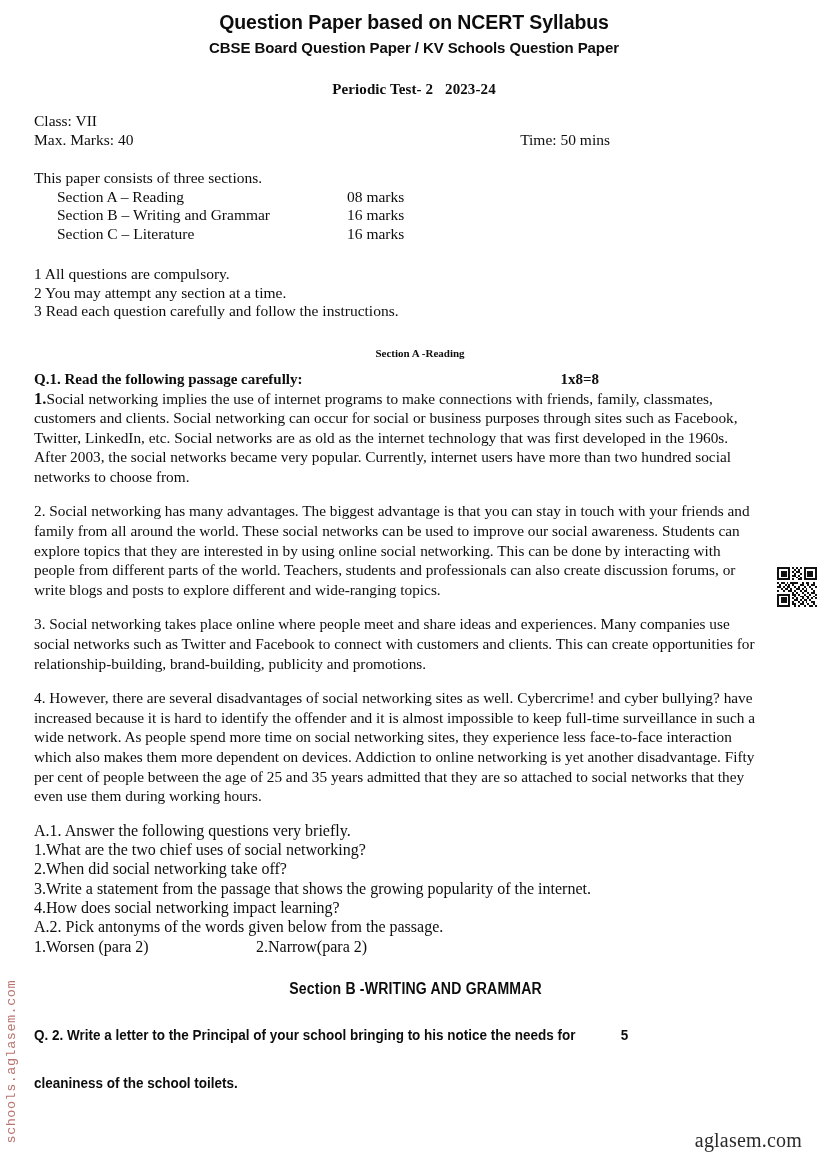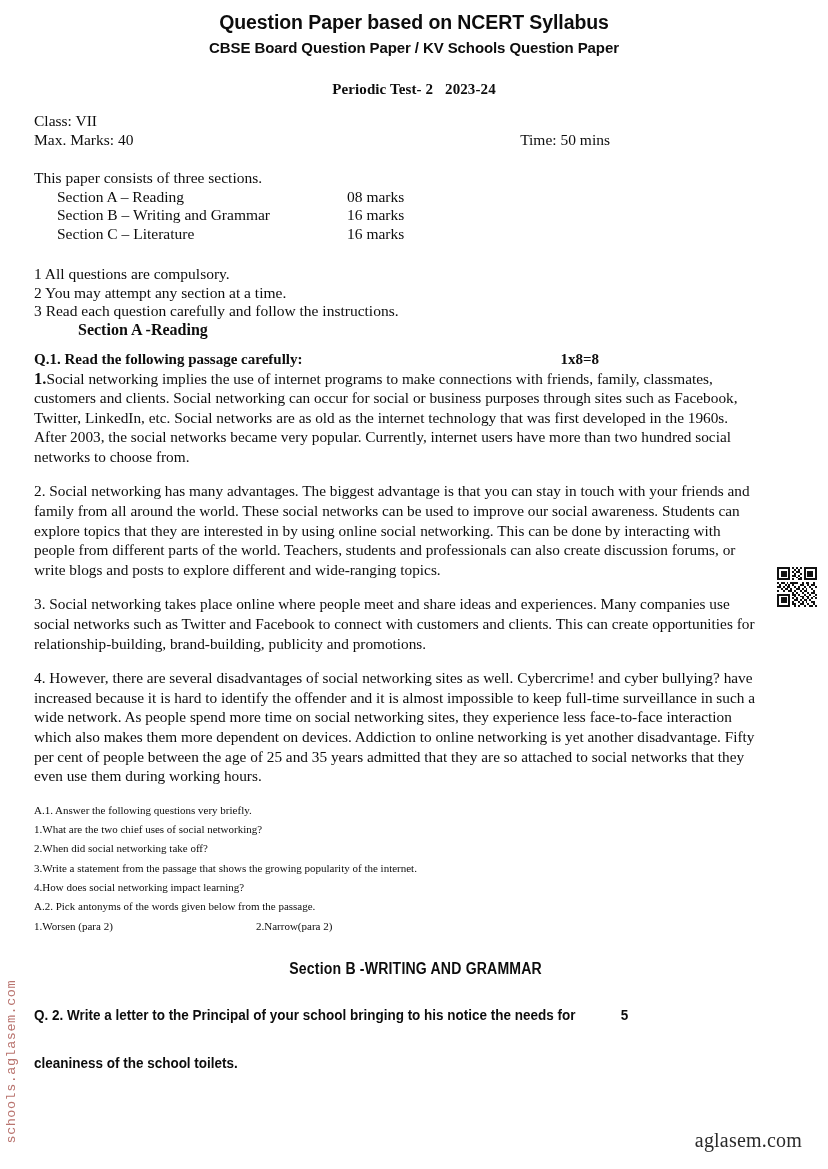--- a/index.html
+++ b/index.html
@@ -64,22 +64,24 @@
   .sec-row .sec-name { width: 290px; margin-left: 23px; }
 
   .rules-block {
     margin-top: 22px;
     font-size: 15.5px;
     line-height: 18.5px;
   }
 
   
   .section-a-head {
-    font-weight: bold;
-    font-size: 16px;
+    text-align: center;
+    font-weight: bold;
+    font-size: 11px;
+    margin-top: 26px;
     padding-left: 44px;
   }
   .q1-row {
     display: flex;
     font-weight: bold;
     font-size: 15px;
     margin-top: 12px;
   }
   .q1-row .q1-text { flex: 0 0 auto; }
   .q1-row .q1-marks { margin-left: 258px; }
@@ -89,21 +91,21 @@
     margin: 0 0 15px 0;
     font-size: 15.3px;
     line-height: 19.6px;
     width: 722px;
   }
   .passage p.first { margin-top: 1px; }
   .passage .pnum-bold { font-weight: bold; font-size: 16.5px; }
 
   
   .qlist {
-    font-size: 11px;
+    font-size: 16px;
     line-height: 19.3px;
     margin-top: 4px;
   }
   .ant-row { display: flex; }
   .ant-row .c1 { width: 222px; }
   .ant-row .c2 { width: 220px; }
 
   
   .section-b-head {
     text-align: center;

